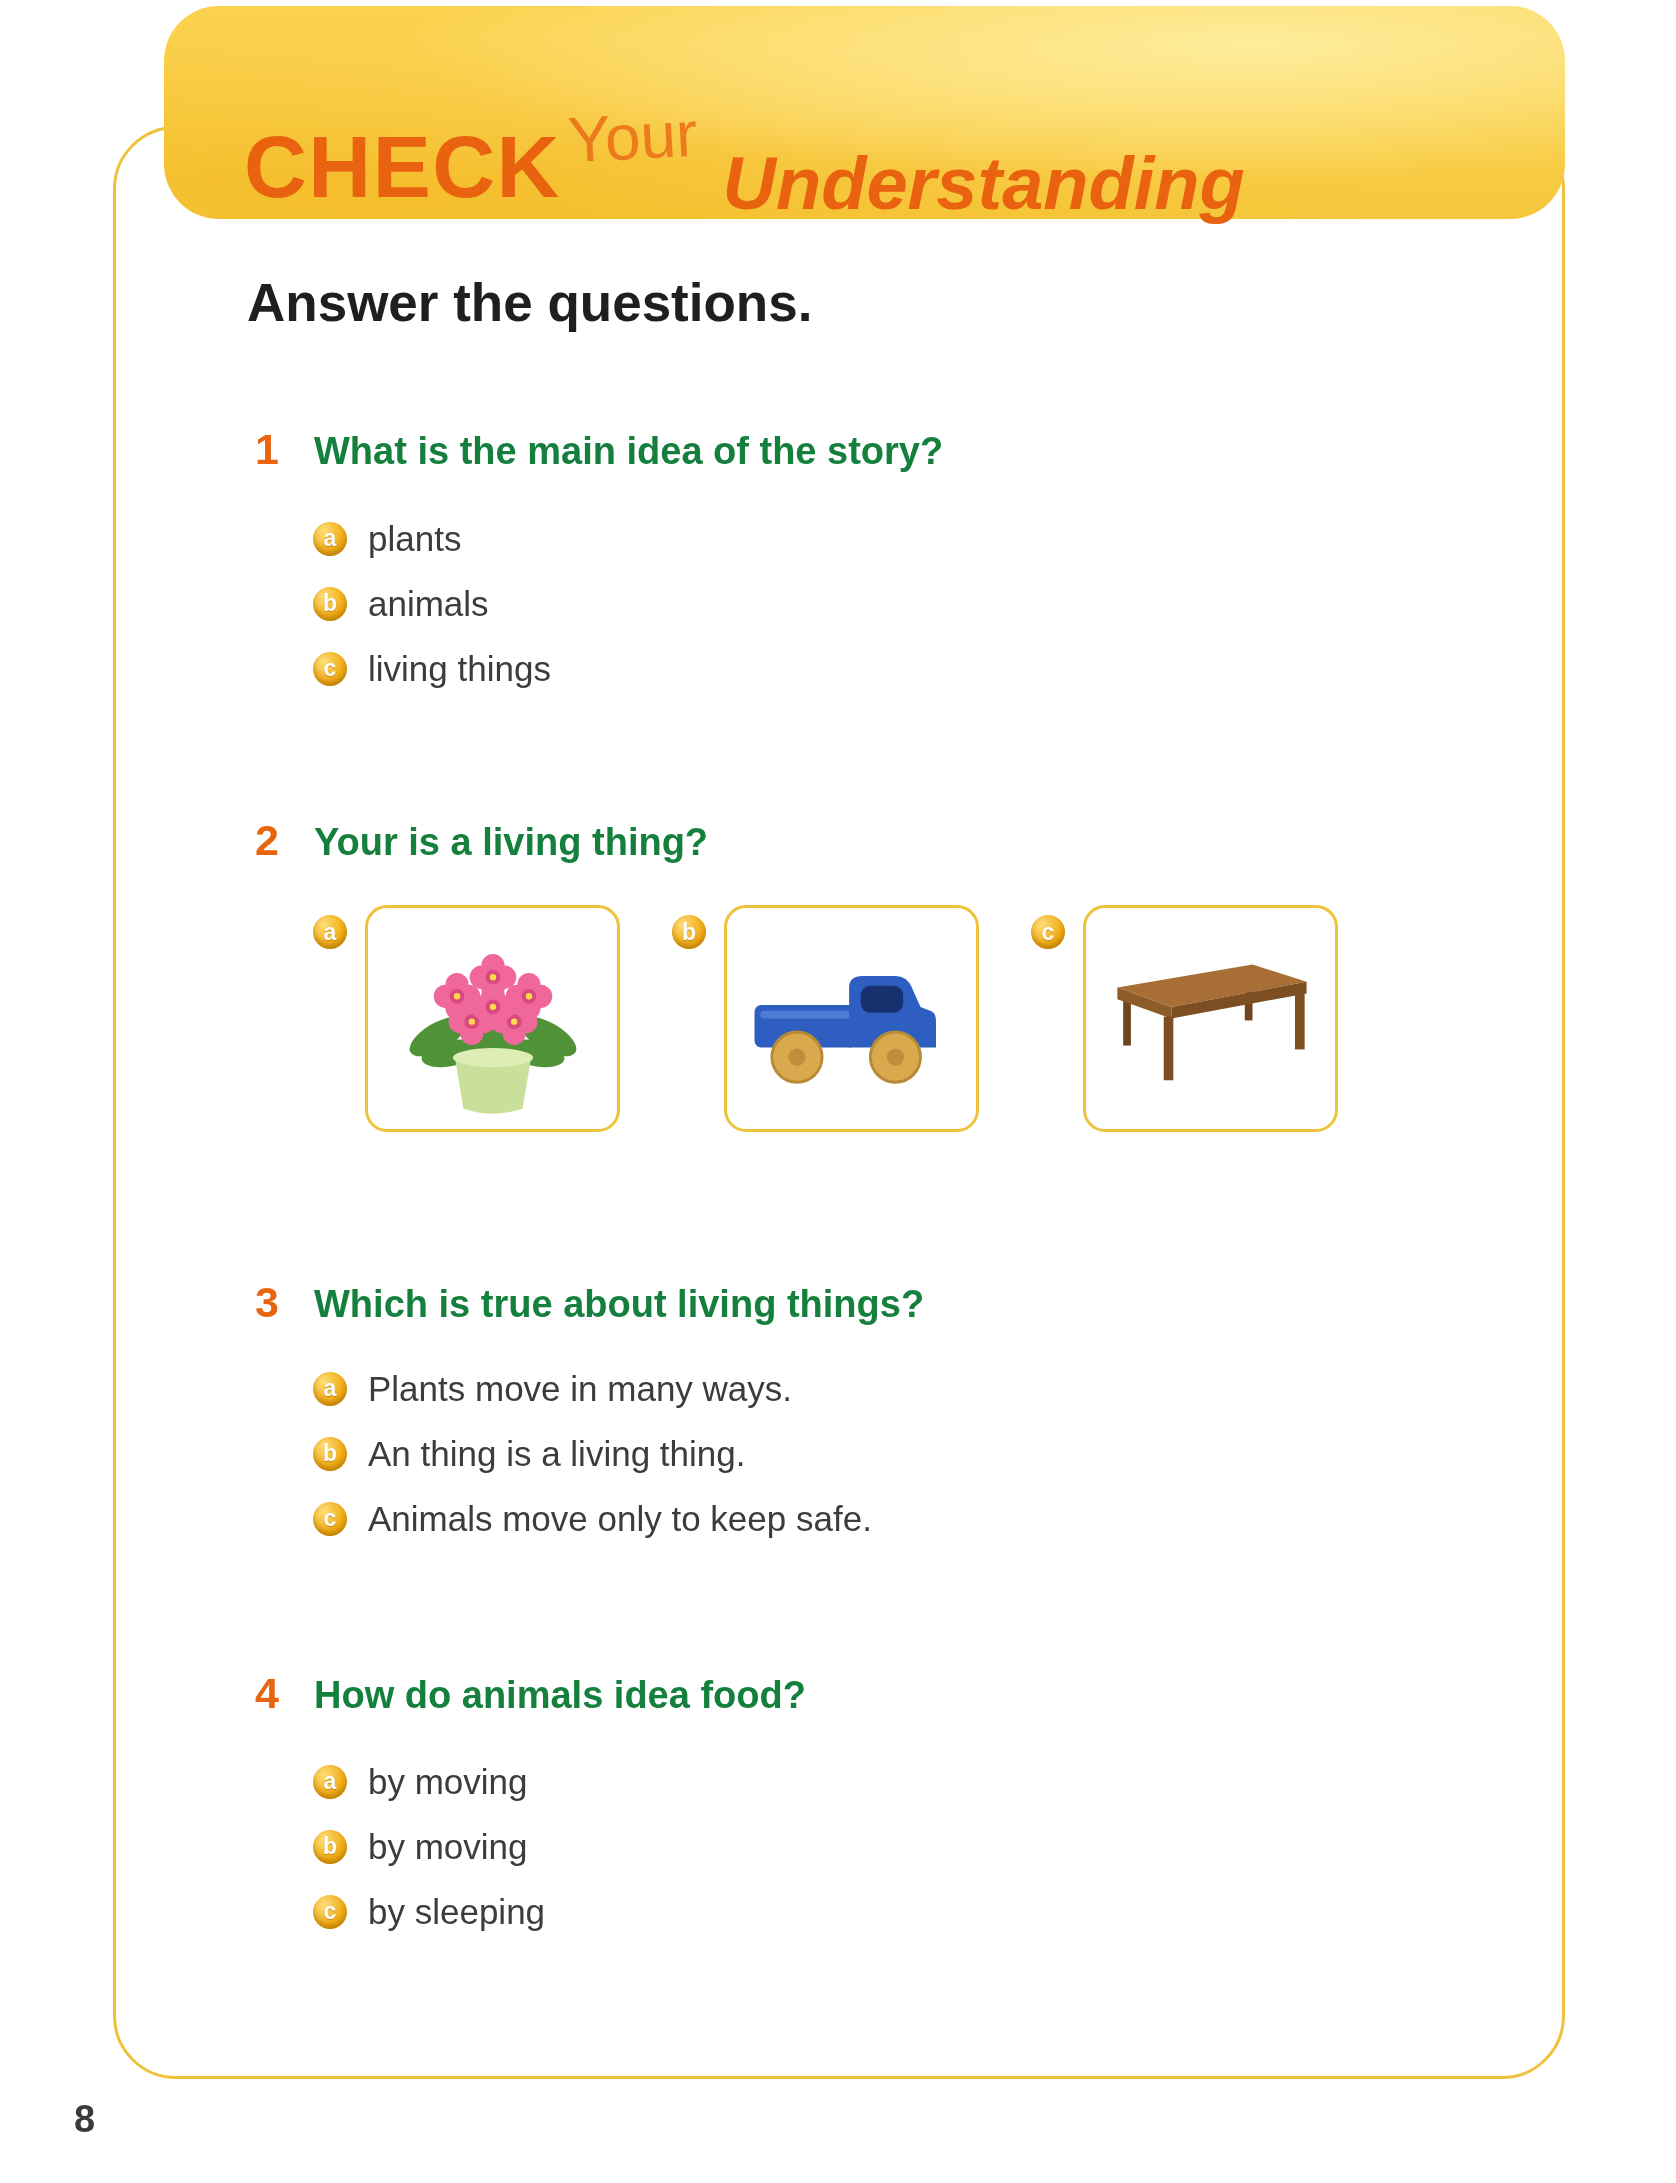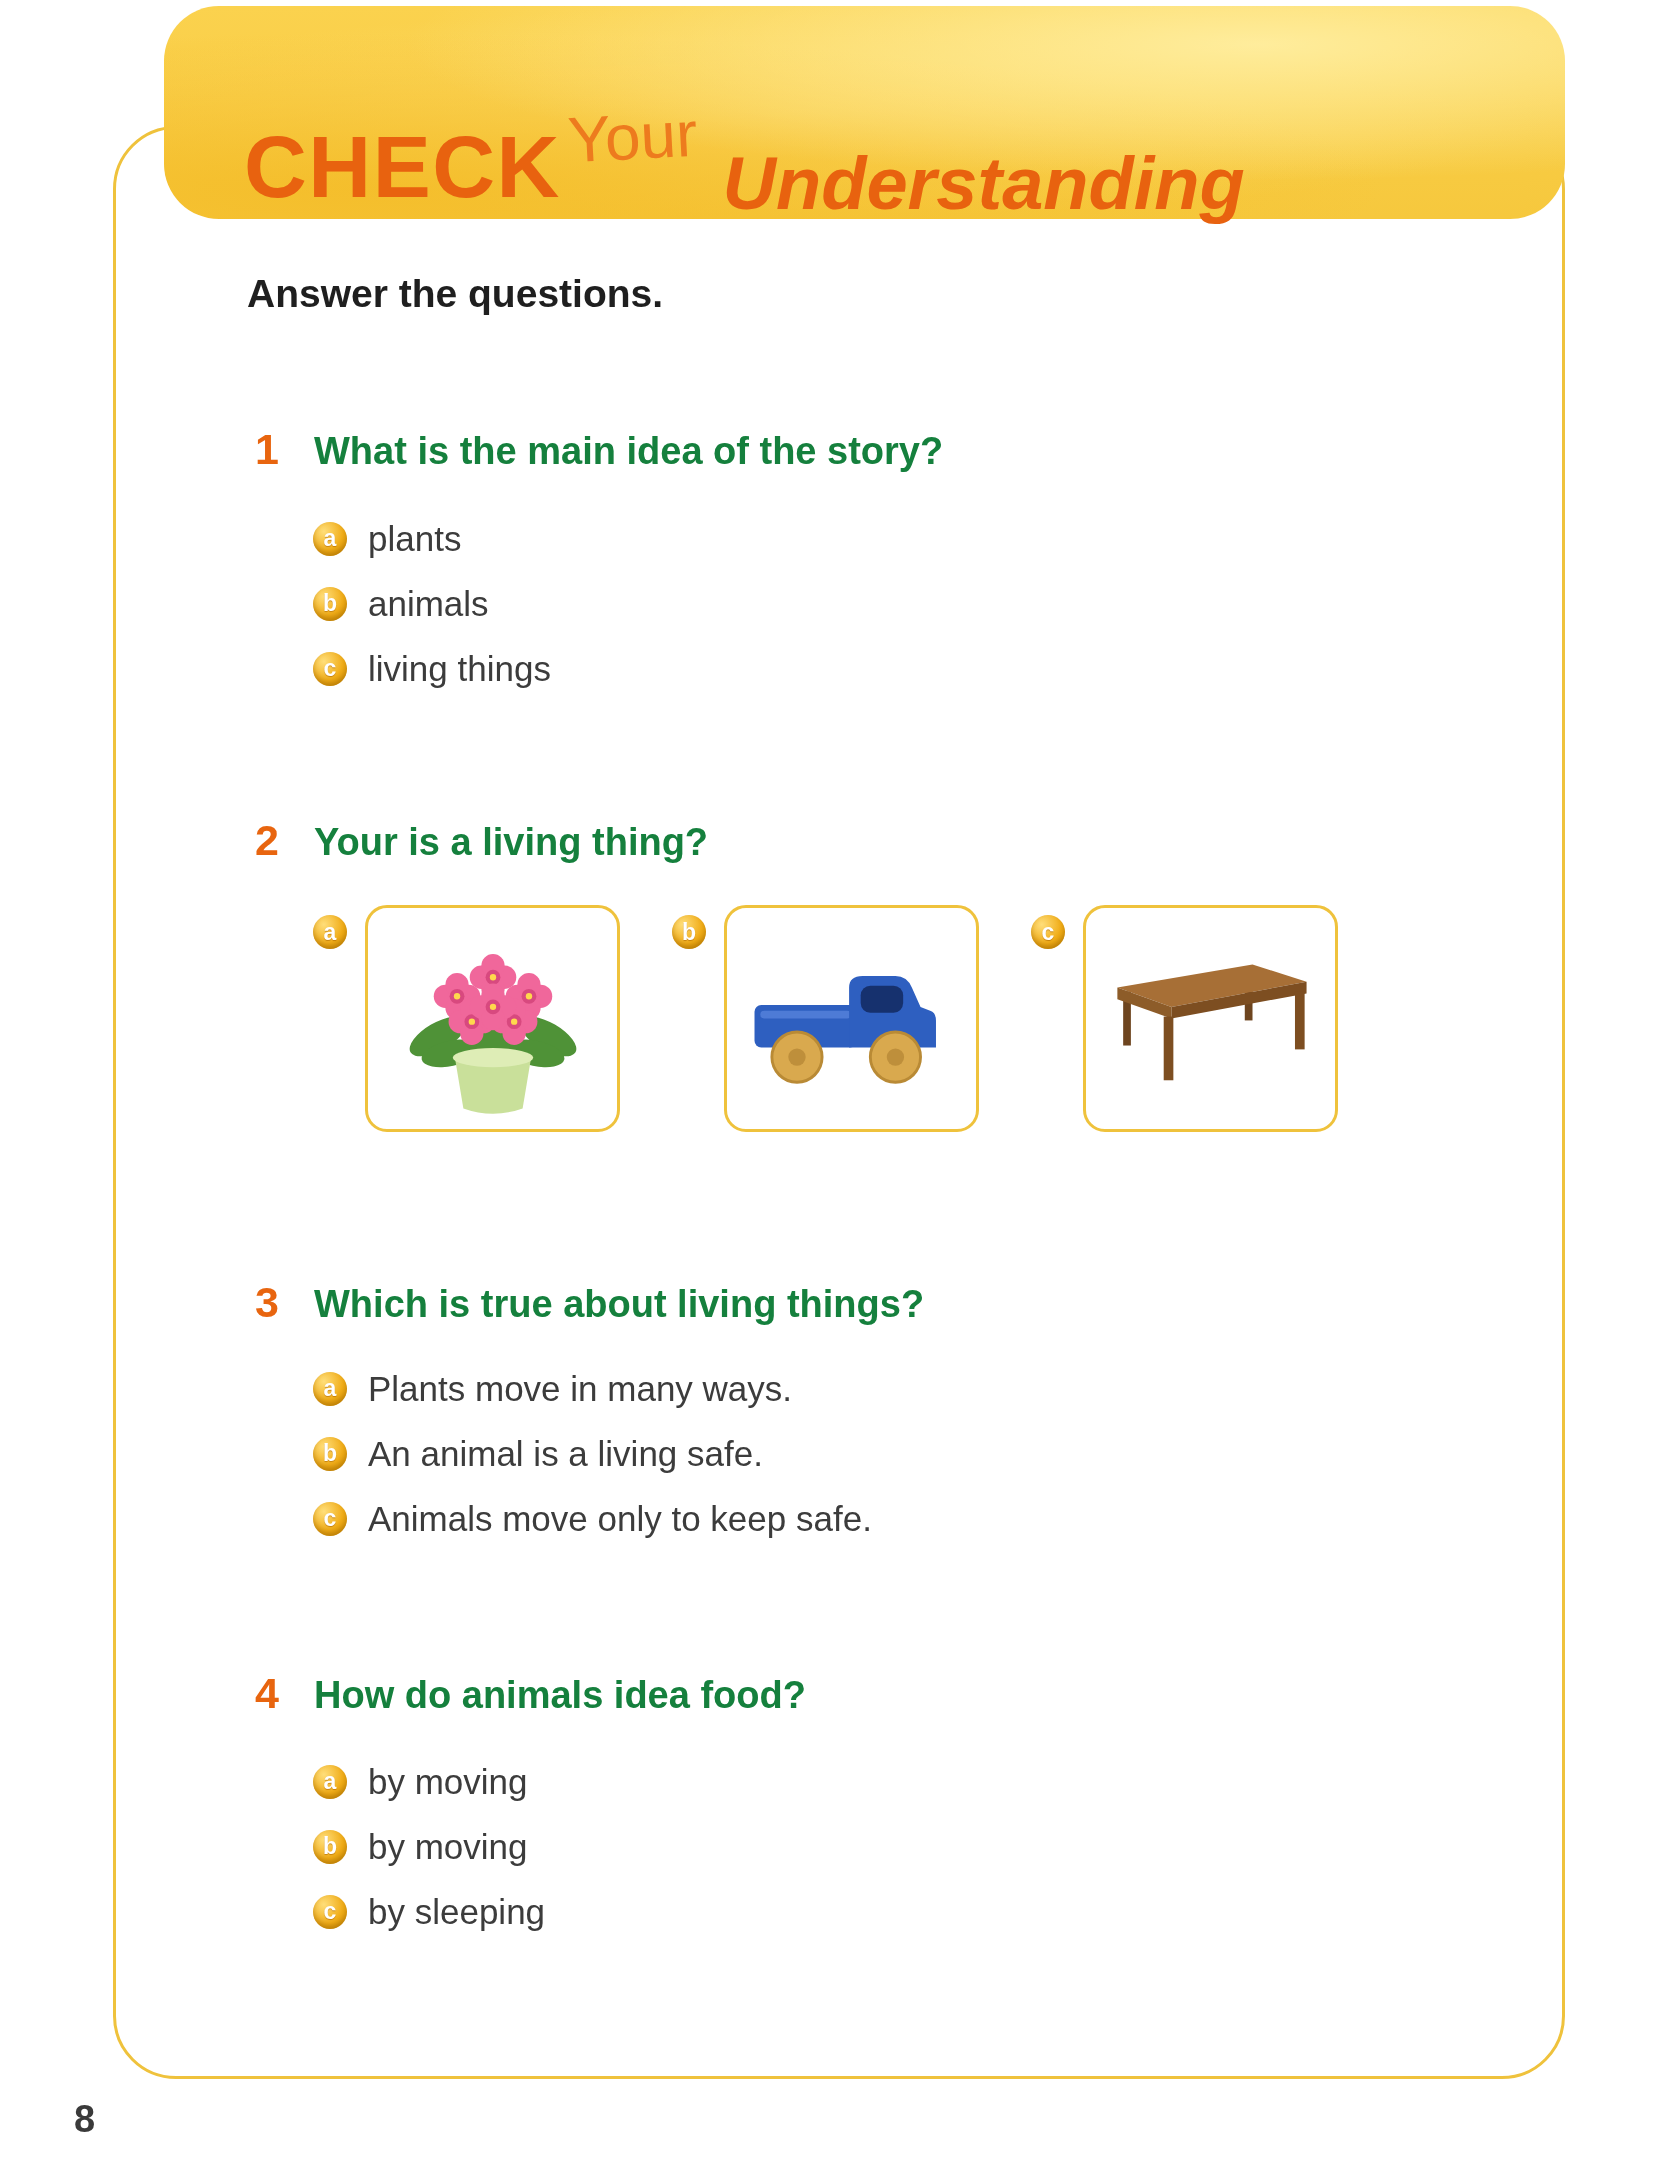--- a/index.html
+++ b/index.html
@@ -65,21 +65,21 @@
     color: #E8620F;
     position: relative;
     top: 12px;
     margin-left: 25px;
     font-style: italic;
   }
 
   .instruction {
     position: absolute;
     left: 247px; top: 272px;
-    font-size: 39px;
+    font-size: 53px;
     font-weight: 700;
     color: #1F1F1F;
   }
 
   .question {
     position: absolute;
     left: 255px;
     display: flex;
     align-items: baseline;
     white-space: nowrap;
@@ -305,21 +305,21 @@
     <span class="qnum">3</span>
     <span class="qtext">Which is true about living things?</span>
   </div>
   <div class="options" style="top:1356px">
     <div class="option-row">
       <span class="badge">a</span>
       <span class="option-label">Plants move in many ways.</span>
     </div>
     <div class="option-row">
       <span class="badge">b</span>
-      <span class="option-label">An animal is a living safe.</span>
+      <span class="option-label">An thing is a living thing.</span>
     </div>
     <div class="option-row">
       <span class="badge">c</span>
       <span class="option-label">Animals move only to keep safe.</span>
     </div>
   </div>
 
   <div class="question" style="top:1669px">
     <span class="qnum">4</span>
     <span class="qtext">How do animals idea food?</span>

